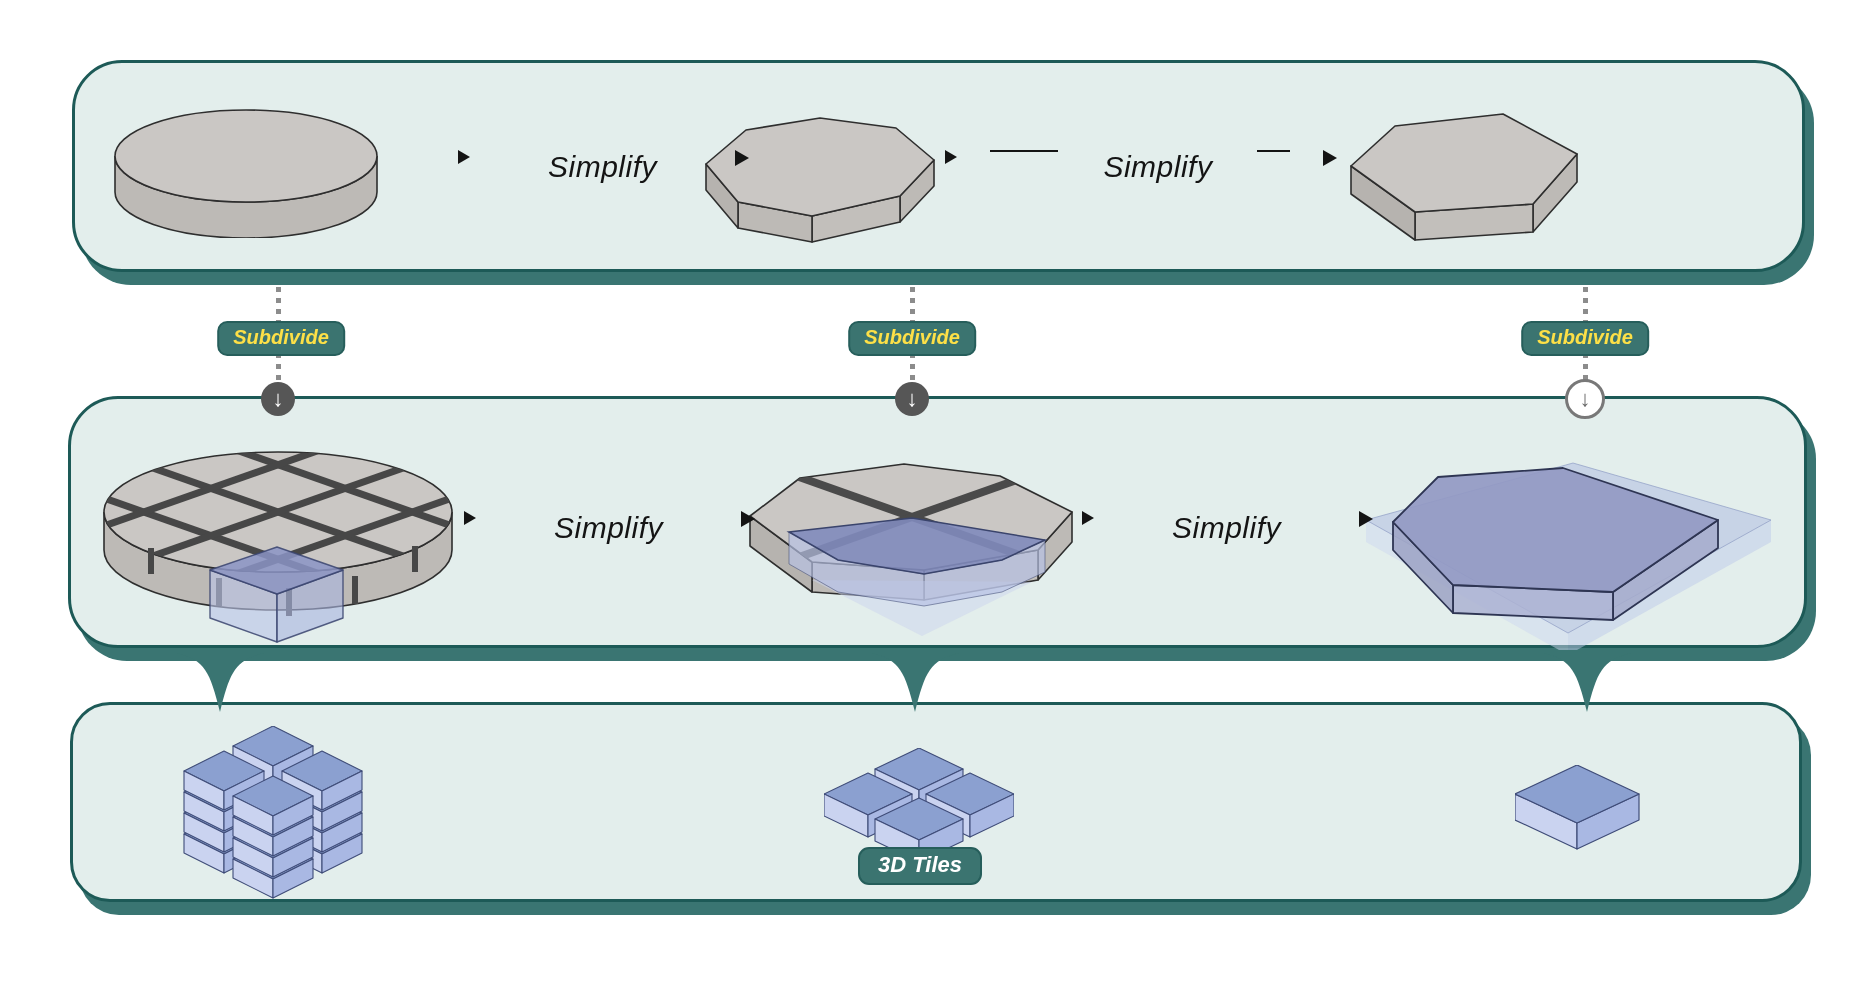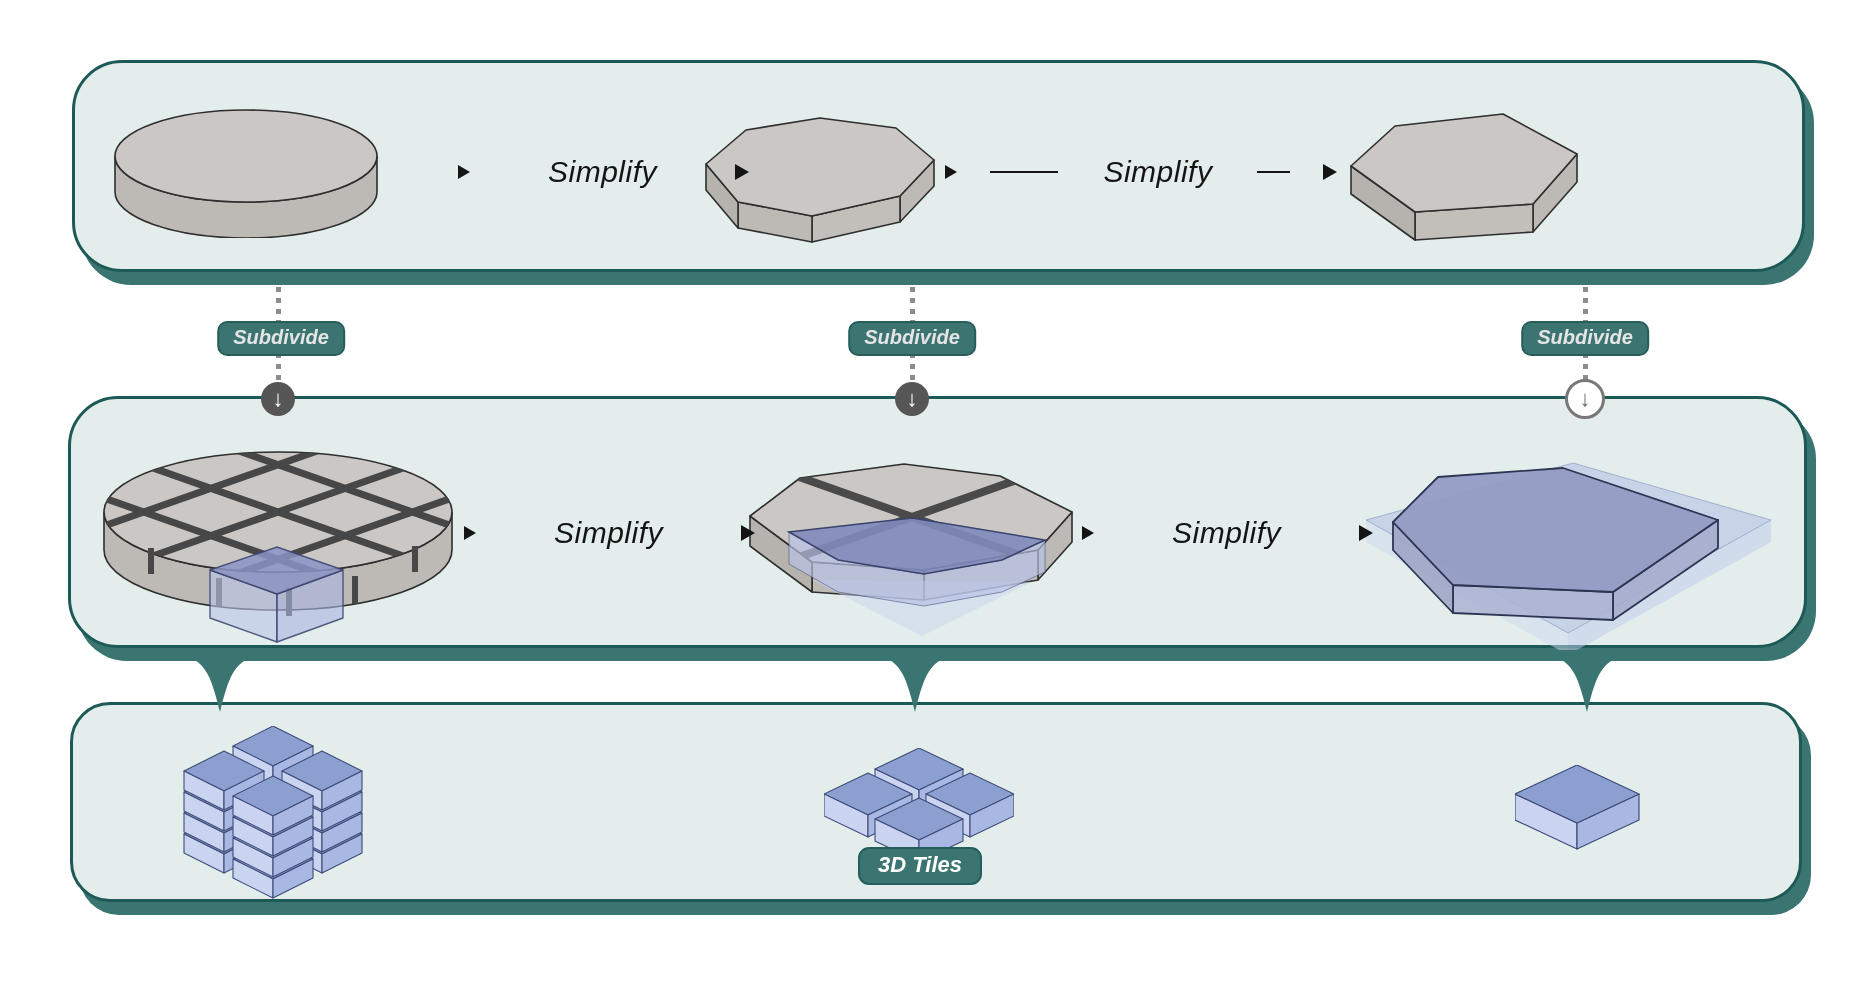--- a/index.html
+++ b/index.html
@@ -10,36 +10,36 @@
   .panel{position:absolute;background:#e3eeec;border:3px solid #1d5a57;
          box-shadow:9px 13px 0 0 #3a7572;}
   .panel.top   {left:72px; top:60px;  width:1727px;height:206px;border-radius:50px;}
   .panel.mid   {left:68px; top:396px; width:1733px;height:246px;border-radius:50px;}
   .panel.bottom{left:70px; top:702px; width:1726px;height:194px;border-radius:40px;}
 
   
   .tail{position:absolute;width:95px;height:70px;z-index:6;}
 
   
-  .simplify{position:absolute;display:flex;align-items:center;height:44px;z-index:4;gap:33px;}
+  .simplify{position:absolute;display:flex;height:44px;z-index:4;gap:33px;}
   .simplify .seg{height:2.4px;background:#141414;flex:1;}
   .simplify .seg.long{flex:2.1;}
   .simplify .tri-start{width:0;height:0;border-left:12px solid #141414;
         border-top:7px solid transparent;border-bottom:7px solid transparent;}
   .simplify .tri-end{width:0;height:0;border-left:14px solid #141414;
         border-top:8px solid transparent;border-bottom:8px solid transparent;}
   .simplify .lbl{font-style:italic;font-size:30px;color:#141414;margin:0 12px;
         white-space:nowrap;letter-spacing:0.5px;}
 
   
   .dotline{position:absolute;width:5px;z-index:2;
         background:repeating-linear-gradient(180deg,#8c8c8c 0 5px,transparent 5px 11px);}
   .sbadge{position:absolute;transform:translateX(-50%);z-index:3;
         background:#3b7470;border:2px solid #265e5b;border-radius:10px;
-        color:#e5e5e5;font-style:italic;font-weight:bold;font-size:20px;
+        color:#fde047;font-style:italic;font-weight:bold;font-size:20px;
         padding:3px 14px 5px 14px;white-space:nowrap;}
   .circ{position:absolute;width:34px;height:34px;border-radius:50%;z-index:7;
         display:flex;align-items:center;justify-content:center;
         transform:translate(-50%,-50%);font-weight:bold;font-size:22px;line-height:1;}
   .circ.solid{background:#565656;color:#ffffff;}
   .circ.ring{background:#ffffff;border:3px solid #787878;color:#6b6b6b;}
 
   
   .fbadge{position:absolute;transform:translateX(-50%);z-index:8;
         background:#3b7470;border:2px solid #265e5b;border-radius:11px;

